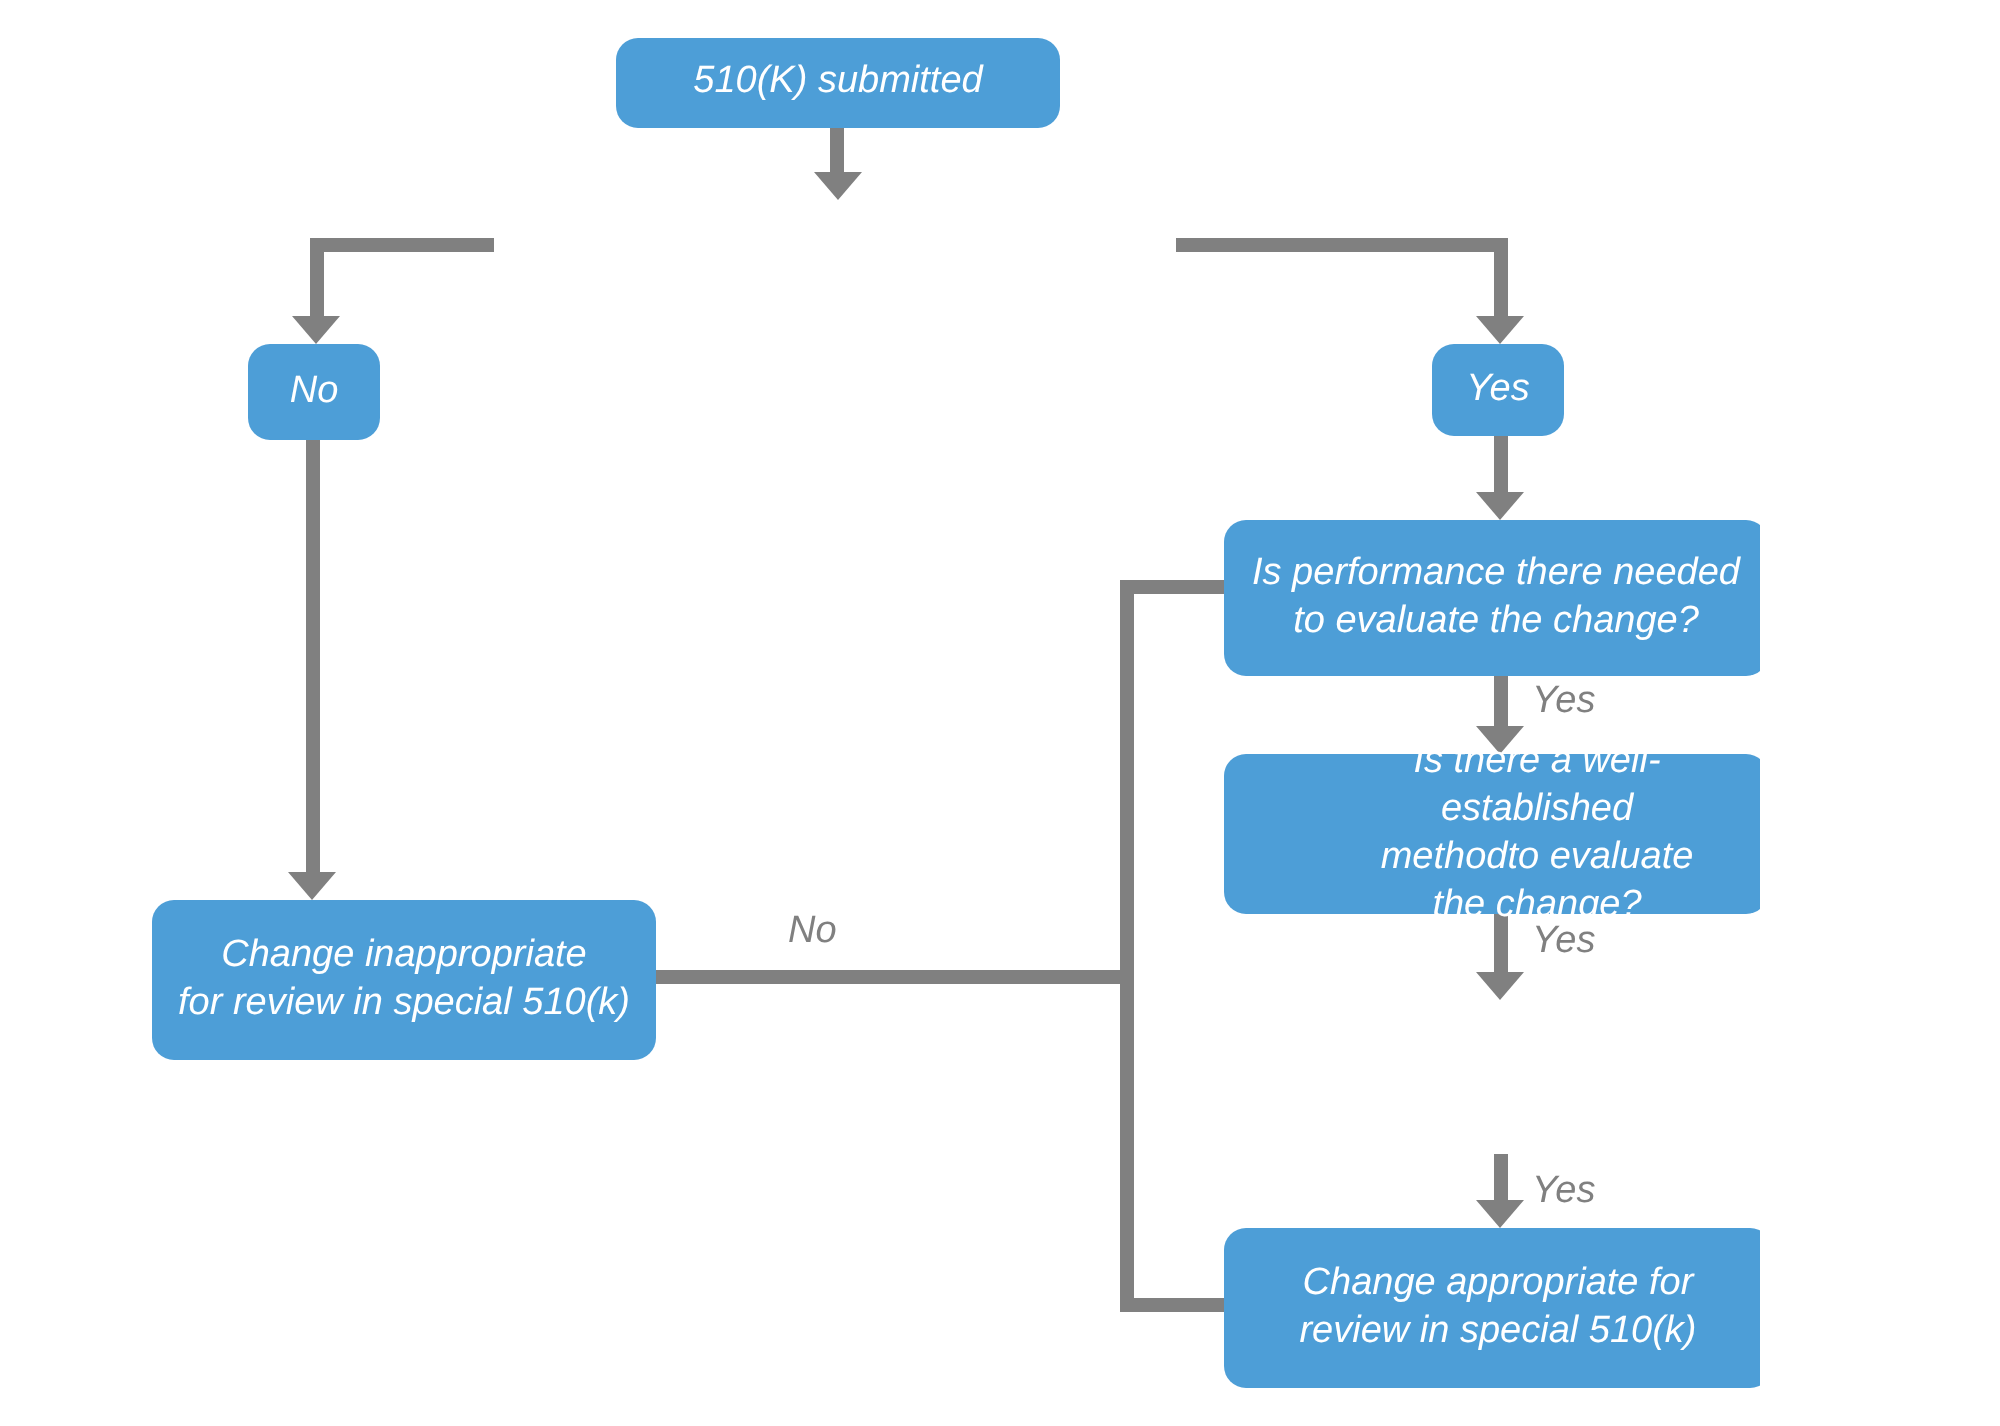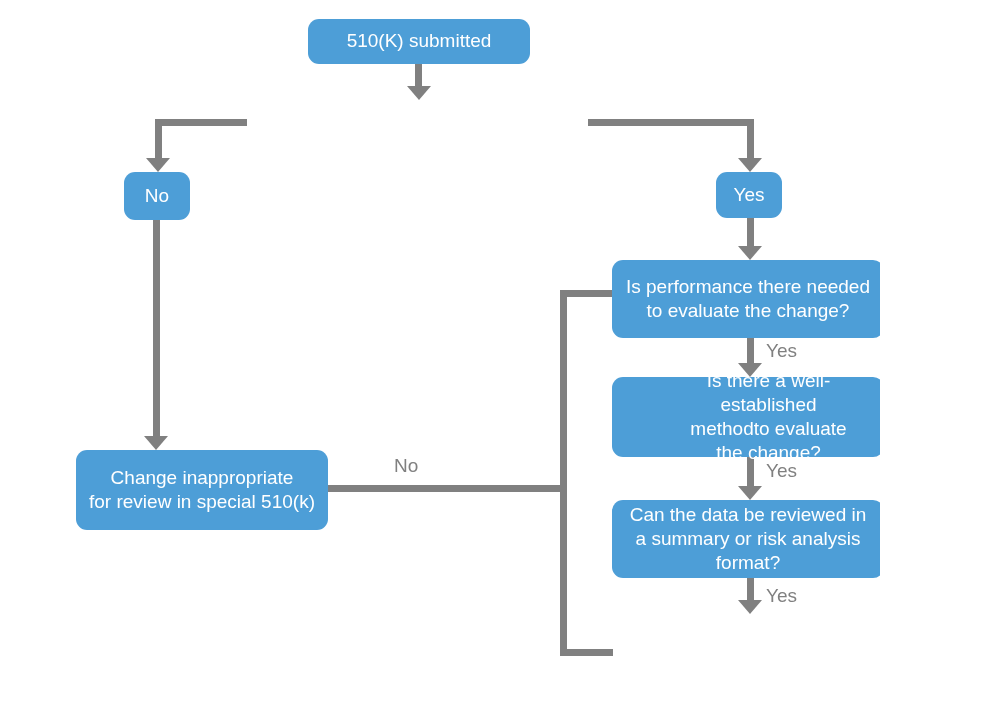--- a/index.html
+++ b/index.html
@@ -10,20 +10,21 @@
   }
   * { margin: 0; padding: 0; box-sizing: border-box; }
   html, body { width: 1000px; height: 713px; background: var(--bg); }
   body { font-family: "Liberation Sans", "DejaVu Sans", sans-serif; }
   .canvas {
     position: relative;
     width: 880px;
     height: 713px;
     background: var(--bg);
     overflow: hidden;
+    font-style: italic;
   }
   .node {
     position: absolute;
     background: var(--blue);
     color: var(--text-on-blue);
     border-radius: 11px;
     display: flex;
     align-items: center;
     justify-content: center;
     text-align: center;
@@ -110,24 +111,23 @@
   <div class="node" style="left:30px; top:450px; width:252px; height:80px;margin-left:46px;">Change inappropriate
 for review in special 510(k)</div>
 
   <div class="node" style="left:612px; top:260px; width:272px; height:78px;">Is performance there needed
 to evaluate the change?</div>
 
   <div class="node" style="left:612px; top:377px; width:272px; height:80px;padding-left:47px;">Is there a well-established
 methodto evaluate
 the change?</div>
 
-  <div class="node" style="left:612px; top:500px; width:272px; height:78px;">Can the data be reviewed in
-a summary or risk analysis
-format?</div>
 
+  <div class="node" style="left:612px; top:614px; width:274px; height:80px;">Change appropriate for
+review in special 510(k)</div>
 
   <div class="edge-label" style="left:766px; top:341px;">Yes</div>
   <div class="edge-label" style="left:766px; top:461px;">Yes</div>
   <div class="edge-label" style="left:766px; top:586px;">Yes</div>
   <div class="edge-label" style="left:394px; top:456px;">No</div>
   <div class="edge-label" style="left:950px; top:458px;">No</div>
 
 </div>
 
 </body></html>

